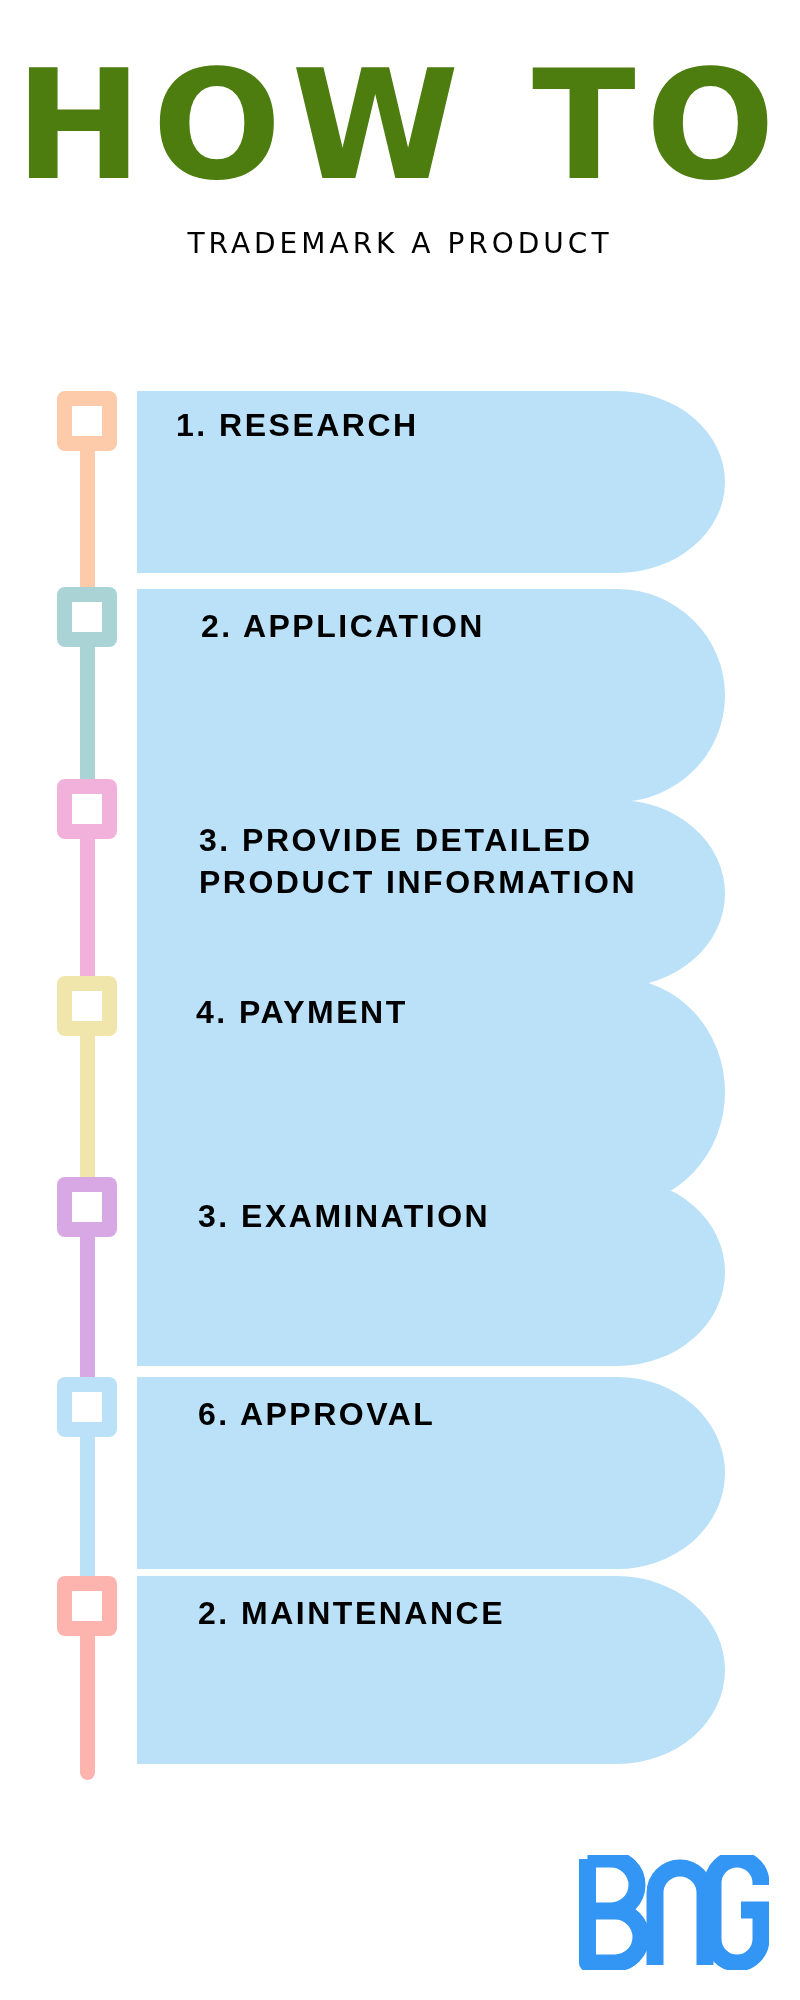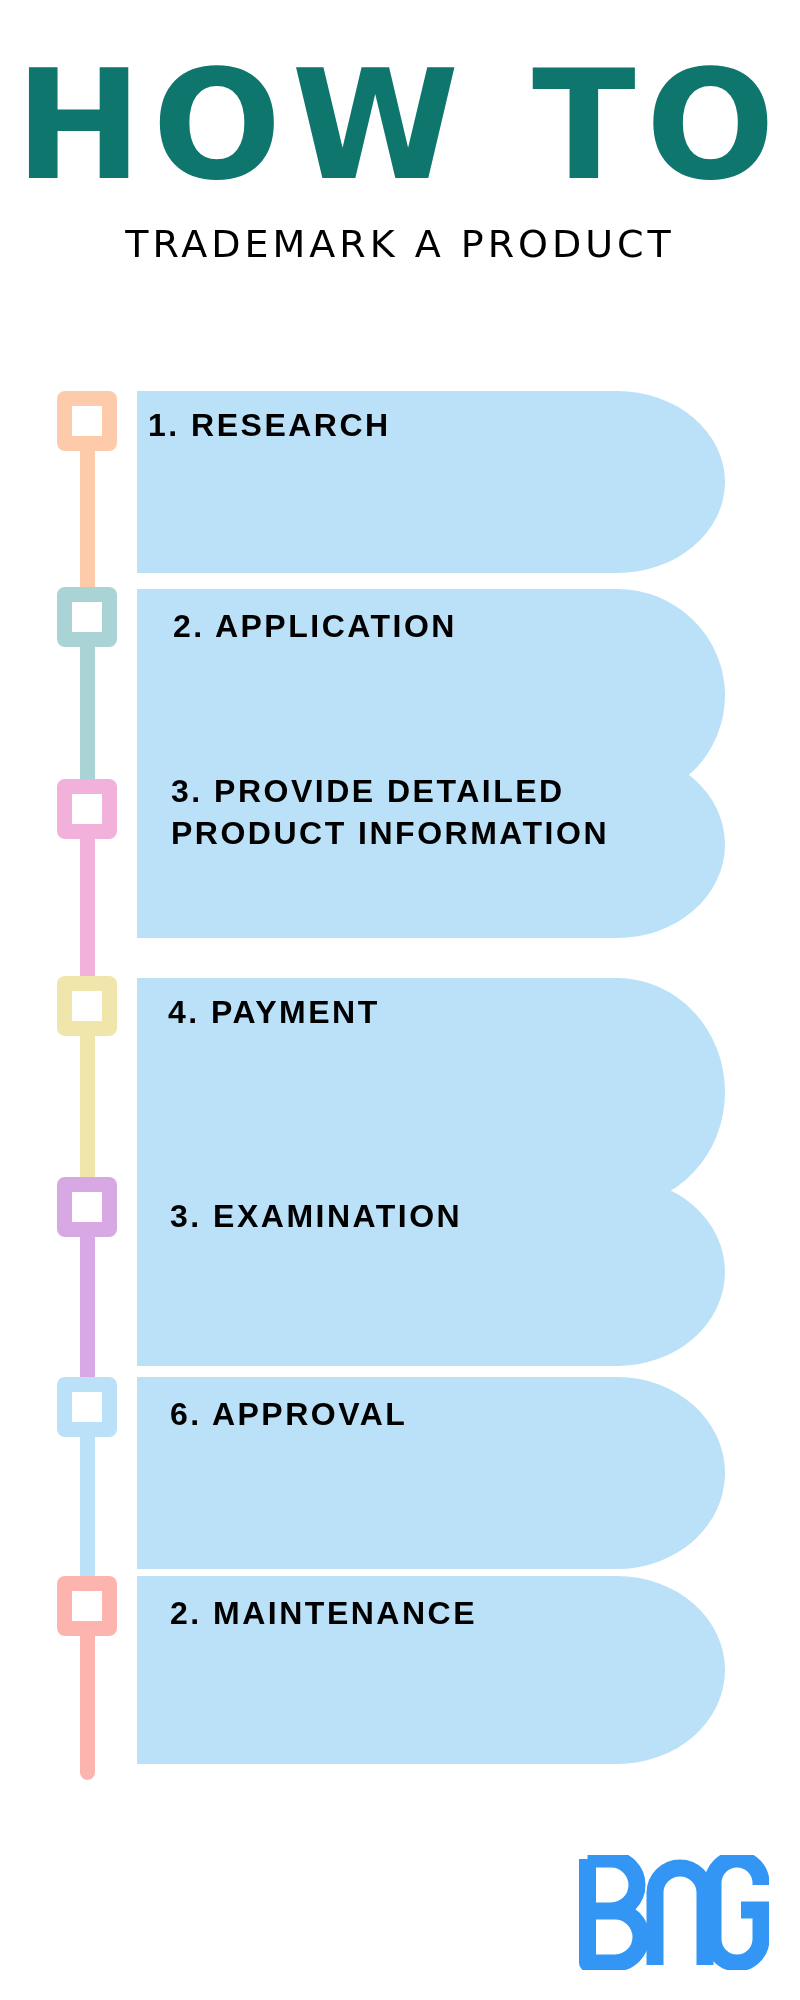--- a/index.html
+++ b/index.html
@@ -1,24 +1,24 @@
 <!DOCTYPE html>
 <html><head>
 <meta charset="utf-8">
 <style>
   html, body { margin:0; padding:0; }
   body { width:800px; height:2000px; background:#ffffff; position:relative; overflow:hidden; font-family:"Liberation Sans", sans-serif; }
-  .title { position:absolute; left:0; width:800px; top:50px; text-align:center; font-family:"DejaVu Sans", sans-serif; font-weight:bold; font-size:152px; line-height:152px; letter-spacing:10px; color:#0f766e; }
-  .subtitle { position:absolute; left:100px; width:600px; top:226px; text-align:center; font-family:"DejaVu Sans", sans-serif; font-weight:normal; font-size:38px; line-height:36px; letter-spacing:4px; color:#000; -webkit-text-stroke:0; }
+  .title { position:absolute; left:0; width:800px; top:50px; text-align:center; font-family:"DejaVu Sans", sans-serif; font-weight:bold; font-size:152px; line-height:152px; letter-spacing:10px; color:#4d7c0f; }
+  .subtitle { position:absolute; left:100px; width:600px; top:226px; text-align:center; font-family:"DejaVu Sans", sans-serif; font-weight:normal; font-size:28px; line-height:36px; letter-spacing:4px; color:#000; -webkit-text-stroke:0; }
   .timeline { position:absolute; left:0; top:0; width:140px; height:2000px; }
   .node { position:absolute; left:57px; width:60px; height:60px; border-radius:8px; box-sizing:border-box; }
   .node .hole { position:absolute; left:15px; top:15px; width:30px; height:30px; background:#fff; }
   .seg { position:absolute; left:80px; width:15px; }
   .card { position:absolute; left:137px; width:588px; background:#BAE1F8; border-radius:0 108px 108px 0 / 0 50% 50% 0; }
-  .card .label { position:absolute; font-family:"Liberation Sans", sans-serif; font-weight:bold; font-size:32px; line-height:41px; letter-spacing:2.5px; color:#000; }
+  .card .label { position:absolute; font-family:"Liberation Sans", sans-serif; font-weight:bold; font-size:32px; line-height:41px; letter-spacing:2.5px; color:#000;margin-left:28px; }
   .logo { position:absolute; left:579px; top:1855px; width:190px; height:115px; }
 </style>
 </head>
 <body>
 
 <div class="title">HOW TO</div>
 <div class="subtitle">
   <div>TRADEMARK A PRODUCT</div>
 </div>
 
@@ -53,21 +53,21 @@
       <div class="hole"></div>
     </div>
 </div>
 
 <div class="card" style="top:391px;height:182px;">
   <div class="label" style="left:11px;top:14px;">1. RESEARCH</div>
 </div>
 <div class="card" style="top:589px;height:213px;">
   <div class="label" style="left:36px;top:17px;">2. APPLICATION</div>
 </div>
-<div class="card" style="top:751px;height:187px;">
+<div class="card" style="top:800px;height:187px;">
   <div class="label" style="left:34px;top:20px;">3. PROVIDE DETAILED</div>
   <div class="label" style="left:34px;top:62px;">PRODUCT INFORMATION</div>
 </div>
 <div class="card" style="top:978px;height:228px;">
   <div class="label" style="left:31px;top:14px;">4. PAYMENT</div>
 </div>
 <div class="card" style="top:1178px;height:188px;">
   <div class="label" style="left:33px;top:18px;">3. EXAMINATION</div>
 </div>
 <div class="card" style="top:1377px;height:192px;">

